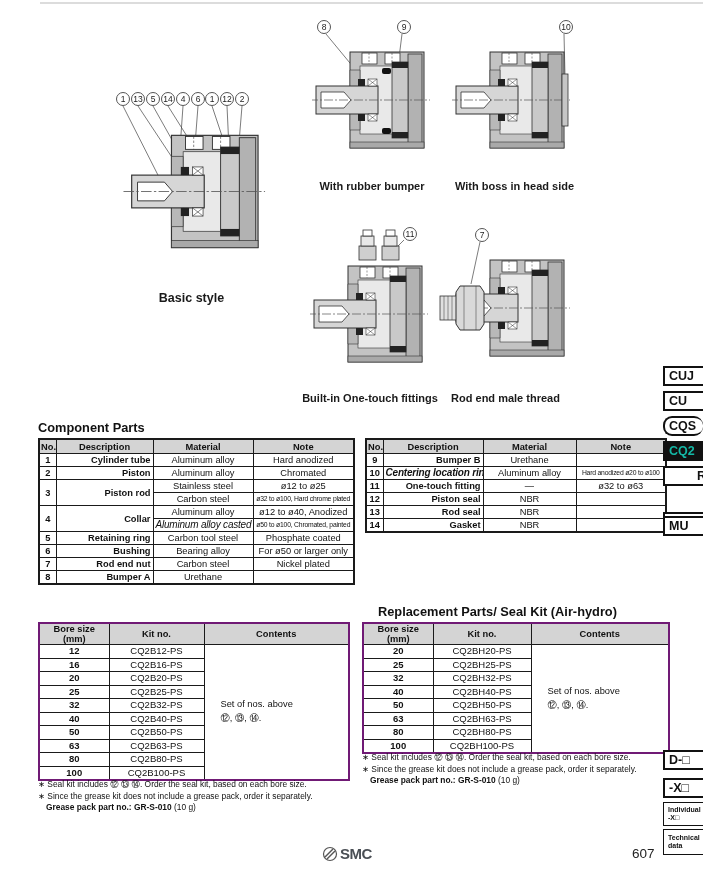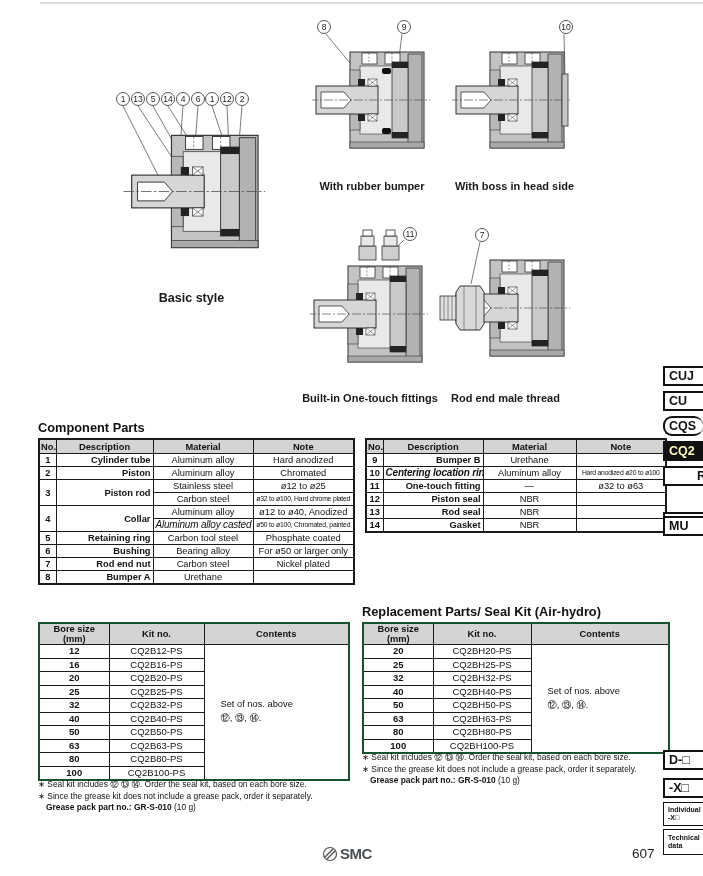--- a/index.html
+++ b/index.html
@@ -25,39 +25,39 @@
   .ctable th{background:#d4d4d4;border:1px solid #1a1a1a;font-weight:bold;height:13px;
              padding:0 1px;font-size:9.3px;}
   .ctable td{border:1px solid #1a1a1a;height:12px;line-height:12px;padding:0 2px;
              text-align:center;white-space:nowrap;overflow:hidden;}
   .ctable td.no{font-weight:bold;}
   .ctable td.desc{font-weight:bold;text-align:right;margin-top:41px;}
   .sz8{font-size:10px;letter-spacing:-0.2px;font-style:italic;}
   .tiny{font-size:6.8px;letter-spacing:-0.2px;}
 
   
-  .ktable{position:absolute;border:2px solid #14532d;font-size:9.5px;}
+  .ktable{position:absolute;border:2px solid #701a75;font-size:9.5px;}
   .ktable th{background:#d4d4d4;border:1px solid #1a1a1a;font-weight:bold;height:13px;
              padding:0 1px;font-size:9.3px;}
   .ktable td{border:1px solid #1a1a1a;height:12.5px;line-height:12.5px;padding:0 2px;
              text-align:center;white-space:nowrap;}
   .ktable td.bore{font-weight:bold;}
   .ktable td.contents{white-space:pre-line;line-height:1.5;text-align:left;
                       padding-left:16px;vertical-align:middle;font-size:9.3px;}
 
   
   .notes{position:absolute;font-size:8.4px;line-height:1.38;color:#111;width:322px;}
   .notes .grease{margin-left:8px;}
   .notes b{font-weight:bold;}
 
   
   .stab{position:absolute;left:663px;width:40px;height:20px;background:#fff;
         border:2px solid #111;border-right:none;font-size:12.5px;font-weight:bold;
         display:flex;align-items:center;padding-left:4px;box-sizing:border-box;color:#111;}
-  .stab.active{background:#111;color:#fef9c3;}
+  .stab.active{background:#111;color:#14b8a6;}
   .stab-sm{font-size:7px;line-height:1.15;white-space:pre-line;border-width:1.5px;
            align-items:center;}
 
   
   .footer-logo{position:absolute;left:322px;top:845px;display:flex;align-items:center;gap:2px;}
   .logo-text{font-size:15px;font-weight:bold;color:#4a4f55;letter-spacing:-0.5px;}
   .page-num{position:absolute;left:632px;top:846px;font-size:13.5px;color:#222;}
 </style>
 </head>
 <body>
@@ -385,21 +385,21 @@
           <td class="kit">CQ2B100-PS</td>
         </tr>
       </tbody>
   </table>
   <div class="notes" style="left:38px;top:779px;">
     <div>∗ Seal kit includes ⑫ ⑬ ⑭. Order the seal kit, based on each bore size.</div>
     <div>∗ Since the grease kit does not include a grease pack, order it separately.</div>
     <div class="grease"><b>Grease pack part no.: GR-S-010</b><span> (10 g)</span></div>
   </div>
 
-  <div class="sec-title" style="left:362px;top:604px;text-align:right;">Replacement Parts/ Seal Kit (Air-hydro)</div>
+  <div class="sec-title" style="left:378px;top:604px;text-align:right;">Replacement Parts/ Seal Kit (Air-hydro)</div>
   <table class="ktable" style="left:362px;top:622px;width:306px;">
     <colgroup>
         <col style="width:70px">
         <col style="width:98px">
         <col style="width:138px">
       </colgroup>
     <thead>
         <tr>
       <th>Bore size (mm)</th>
       <th>Kit no.</th>

